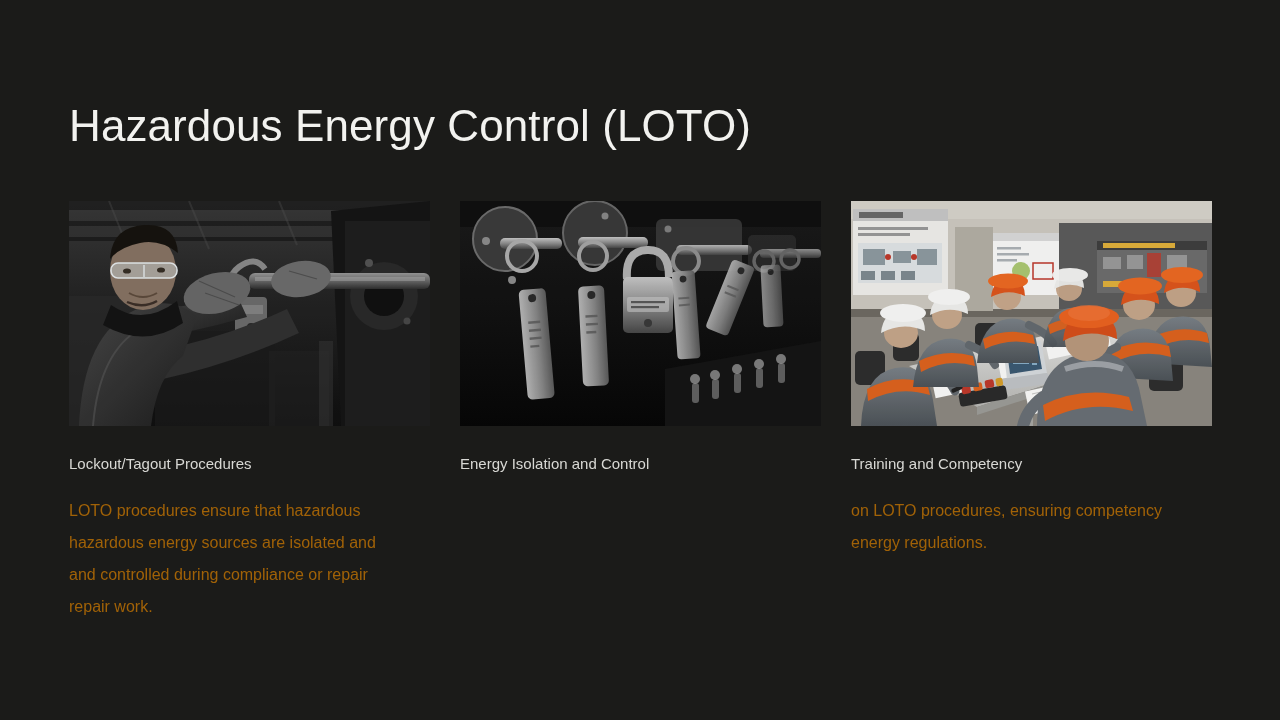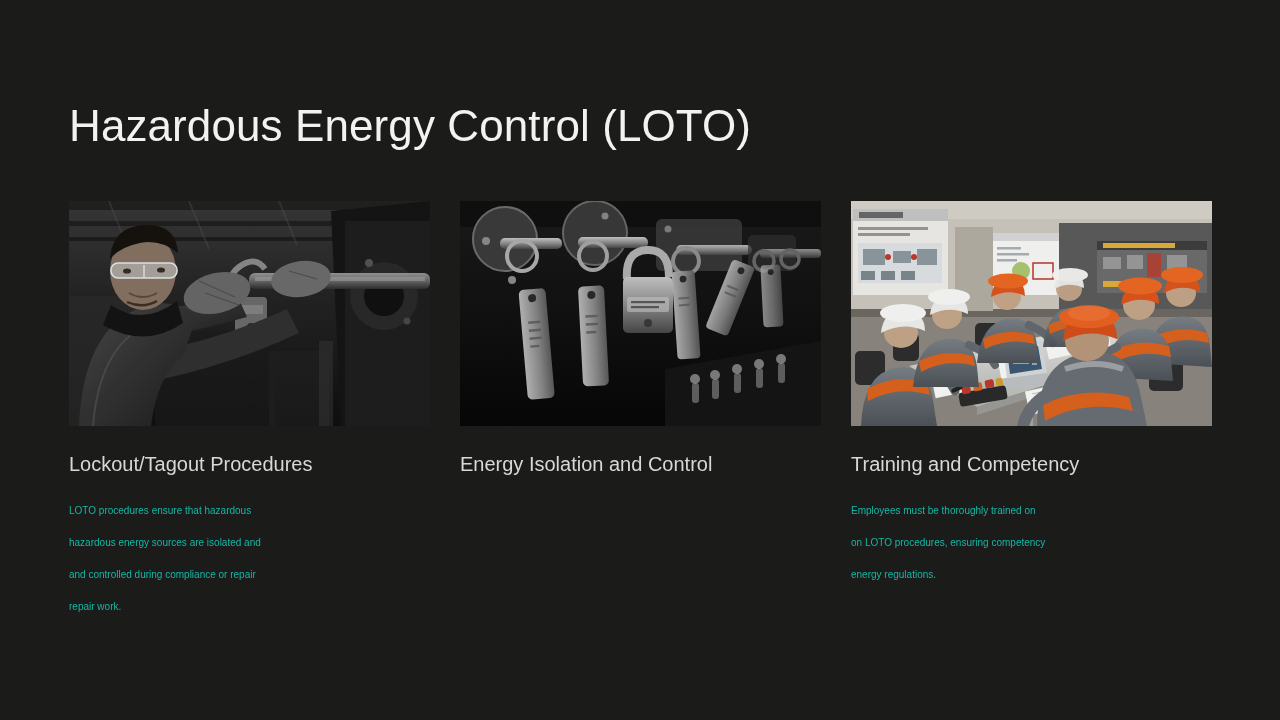--- a/index.html
+++ b/index.html
@@ -45,30 +45,30 @@
     height: 225px;
     overflow: hidden;
     background: #0d0d0c;
     display: block;
   }
   .card-figure svg {
     display: block;
   }
   .card-heading {
     margin-top: 26px;
-    font-size: 20px;
+    font-size: 15px;
     font-weight: 400;
     color: #d8d8d4;
     line-height: 24px;
     white-space: nowrap;
   }
   .card-body {
     margin-top: 19px;
-    font-size: 10px;
-    color: #14b8a6;
+    font-size: 16px;
+    color: #a16207;
     line-height: 32px;
   }
   .card-body .line {
     display: block;
     white-space: nowrap;
   }
 </style>
 </head>
 <body>
 
@@ -488,20 +488,19 @@
             <path d="M212 140 q2 -28 26 -28 q28 0 28 26 q-28 -12 -54 2 Z" fill="#d8501a"></path>
             <ellipse cx="238" cy="116" rx="30" ry="11" fill="#ee6420"></ellipse>
             <ellipse cx="238" cy="112" rx="21" ry="8" fill="#f4763a" opacity="0.7"></ellipse>
             <path d="M192 196 q-16 12 -20 29" stroke="#6a7076" stroke-width="12" fill="none" stroke-linecap="round"></path>
           </g>
           <rect width="361" height="225" fill="#1b1b19" opacity="0.05"></rect>
         </svg>
       </div>
       <div class="card-heading">Training and Competency</div>
       <div class="card-body">
-        <span class="line">Employees must be thoroughly trained on</span>
         <span class="line">on LOTO procedures, ensuring competency</span>
         <span class="line">energy regulations.</span>
       </div>
     </div>
 
   </div>
 </div>
 
 </body></html>

